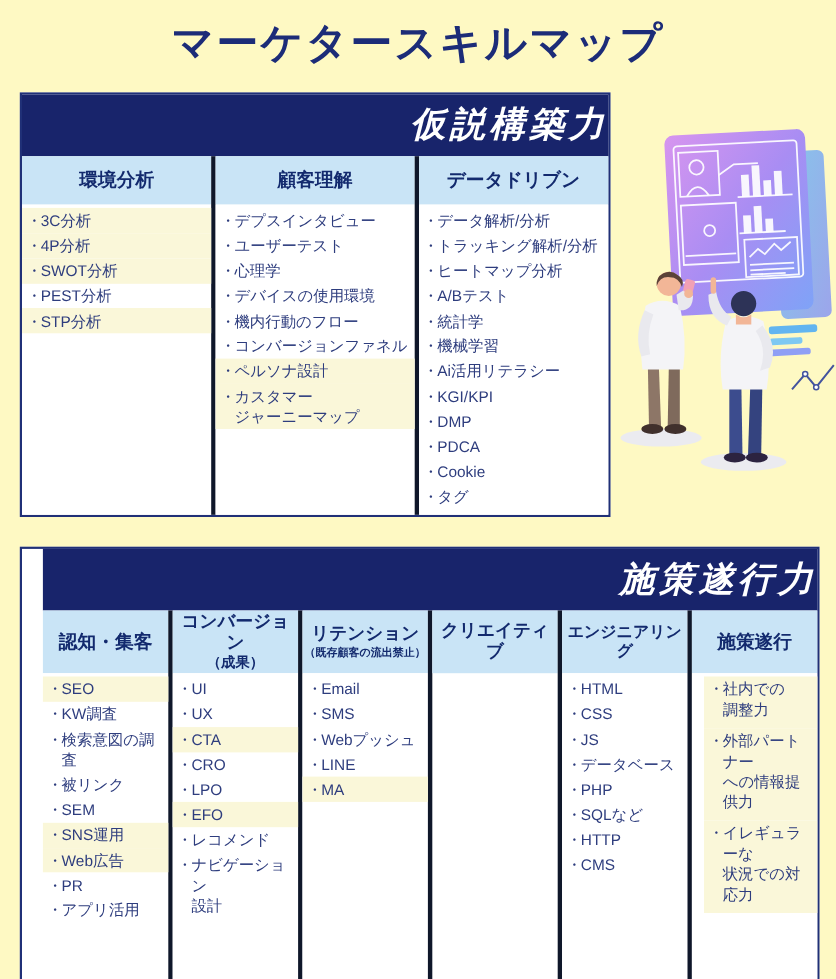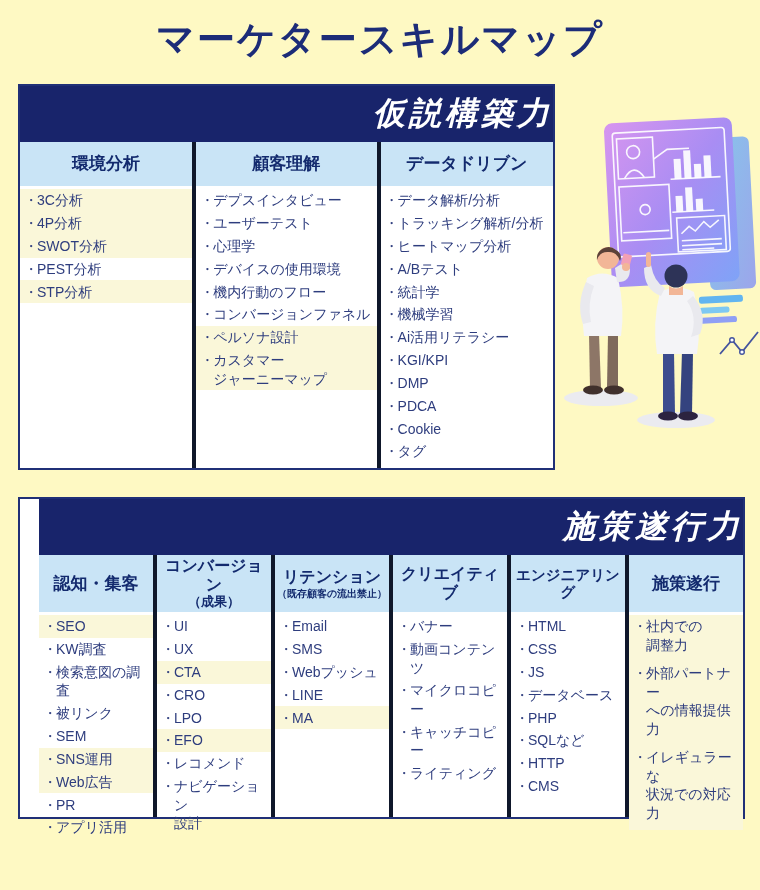--- a/index.html
+++ b/index.html
@@ -34,29 +34,29 @@
   .t1 .col-header { height: 44px; font-size: 17px; }
   .t2 .col-header { height: 57px; font-size: 16px; }
   .t2 .col:nth-child(1) .ch-main, .t2 .col:nth-child(6) .ch-main { font-size: 17px; }
   .t2 .col:nth-child(5) .ch-main { font-size: 14.5px; }
   .ch-sub { font-weight: bold; }
   .t2 .col:nth-child(2) .ch-sub { font-size: 13px; margin-top: 1px; }
   .t2 .col:nth-child(3) .ch-sub { font-size: 10px; margin-top: 2px; }
 
   ul.col-body { list-style: none; padding-top: 3px; background: #fff; flex: 1 1 auto; }
   .t1 ul.col-body { height: 282px; }
-  .t2 ul.col-body { height: 205px; }
+  .t2 ul.col-body { height: 278px; }
 
   li {
     position: relative; font-size: 14px; line-height: 1.32; color: #2e3d7e;
     padding: 2.2px 2px 2.2px 17px; white-space: pre-line;
   }
   li::before { content: "・"; position: absolute; left: 4px; top: 2.2px; }
   li.hl { background: #faf7d9; }
-  .t2 .col:nth-child(6) li { padding-bottom: 8px; }
+  .t2 .col:nth-child(6) li { padding-bottom: 8px; margin-left: 11px; }
 
   .illustration { position: absolute; left: 556px; top: 106px; width: 204px; height: 350px; }
   .illustration svg { width: 100%; height: 100%; display: block; }
 </style>
 </head>
 <body>
 
 <div class="page">
 
   <div class="title">マーケタースキルマップ</div>
@@ -243,27 +243,20 @@
             <li>SMS</li>
             <li>Webプッシュ</li>
             <li>LINE</li>
             <li class="hl">MA</li>
           </ul>
       </div>
       <div class="col">
         <div class="col-header">
           <div class="ch-main">クリエイティブ</div>
         </div>
-        <ul class="col-body">
-            <li>バナー</li>
-            <li>動画コンテンツ</li>
-            <li>マイクロコピー</li>
-            <li>キャッチコピー</li>
-            <li>ライティング</li>
-          </ul>
       </div>
       <div class="col">
         <div class="col-header">
           <div class="ch-main">エンジニアリング</div>
         </div>
         <ul class="col-body">
             <li>HTML</li>
             <li>CSS</li>
             <li>JS</li>
             <li>データベース</li>

